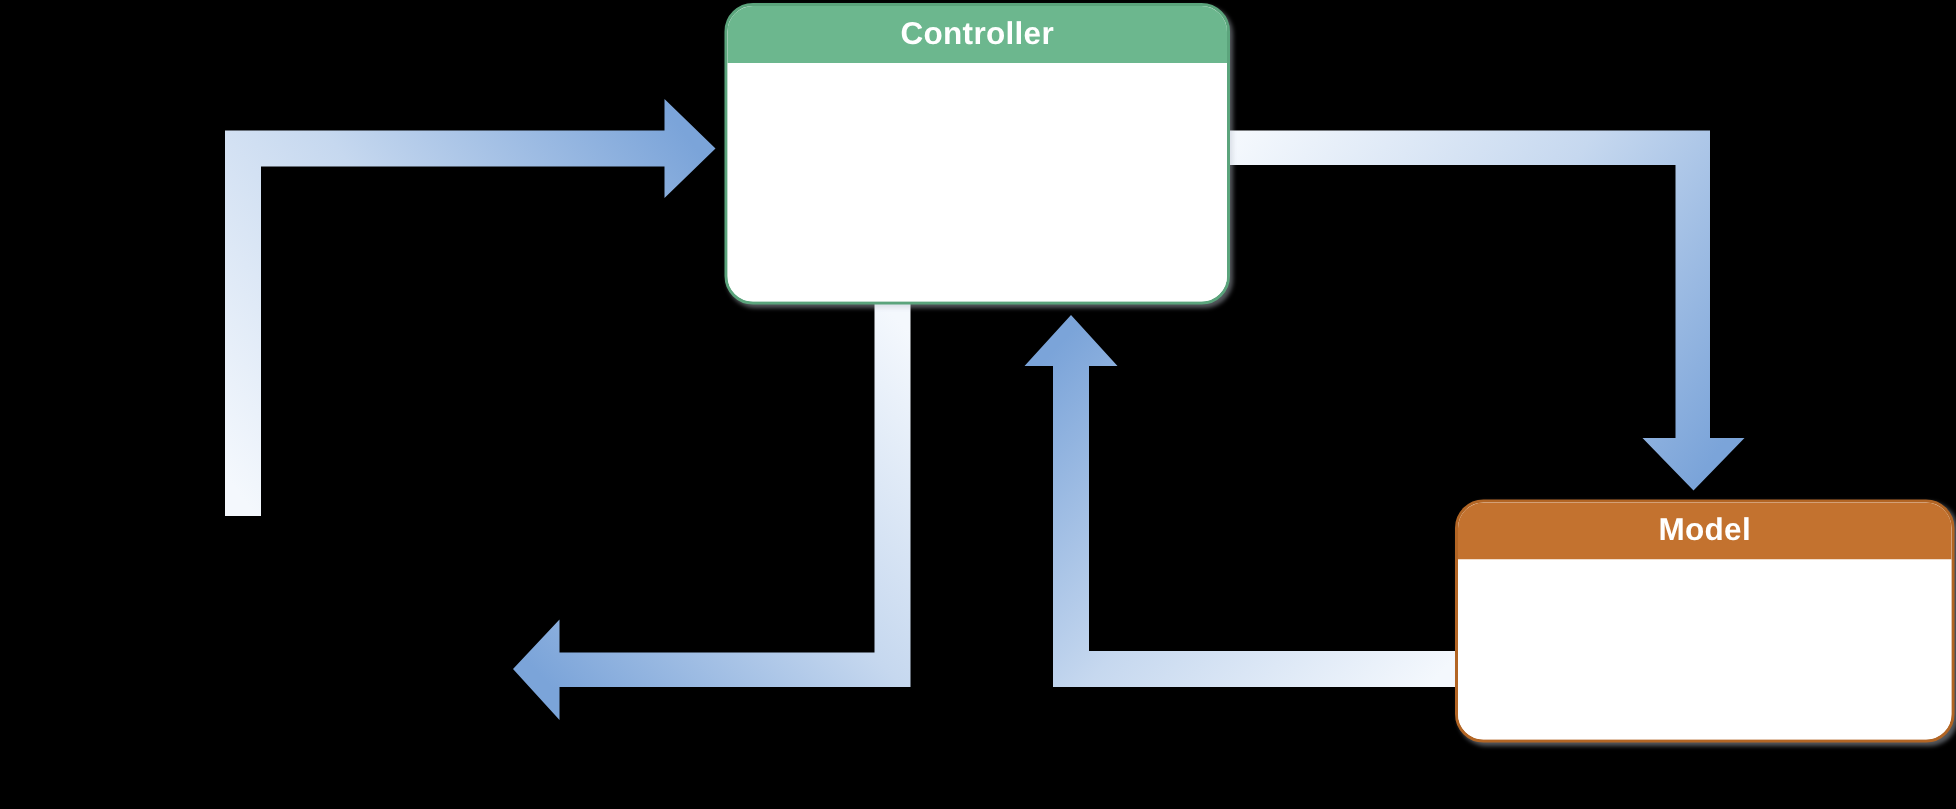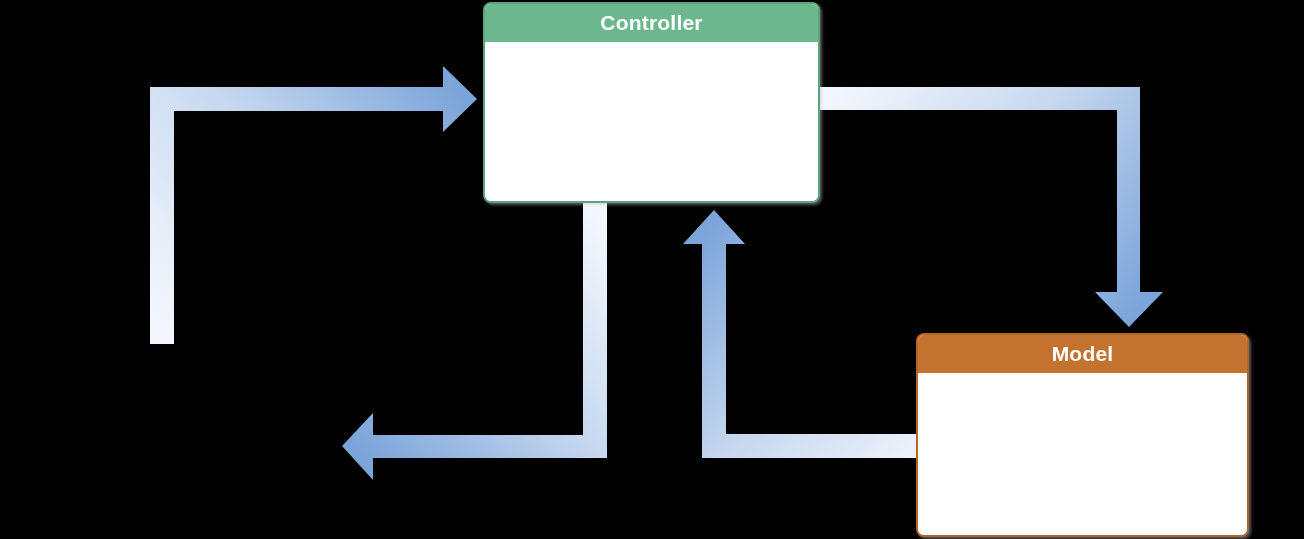--- a/index.html
+++ b/index.html
@@ -19,42 +19,42 @@
     position: absolute;
     left: 0;
     top: 0;
     z-index: 1;
   }
   .node {
     position: absolute;
     z-index: 2;
     background: #ffffff;
     border: 2px solid #404040; 
-    border-radius: 8px;
+    border-radius: 19px;
     overflow: hidden;
     box-sizing: border-box;
     box-shadow: 2px 2px 3px rgba(190, 198, 208, 0.45);
   }
   .node-header {
     height: 38px;
     line-height: 38px;
     text-align: center;
     color: #ffffff;
     font-size: 21px;
     font-weight: bold;
     letter-spacing: 0.2px;
   }
   .node-body {
     background: #ffffff;
     width: 100%;
     height: calc(100% - 38px);
   }
   .node-controller { left: 483px; top: 2px;   width: 337px; height: 201px; }
   .node-view       { left: 1px;   top: 334px; width: 332px; height: 204px; }
-  .node-model      { left: 916px; top: 333px; width: 333px; height: 204px; }
+  .node-model      { left: 970px; top: 333px; width: 333px; height: 162px; }
 </style>
 </head>
 <body>
 
 <div class="scene">
 
   <svg class="arrow-layer" width="1304" height="539" viewBox="0 0 1304 539">
     <defs>
       <linearGradient id="gA" gradientUnits="userSpaceOnUse" x1="160" y1="330" x2="465" y2="100">
         <stop offset="0" stop-color="#F4F8FD"></stop>

